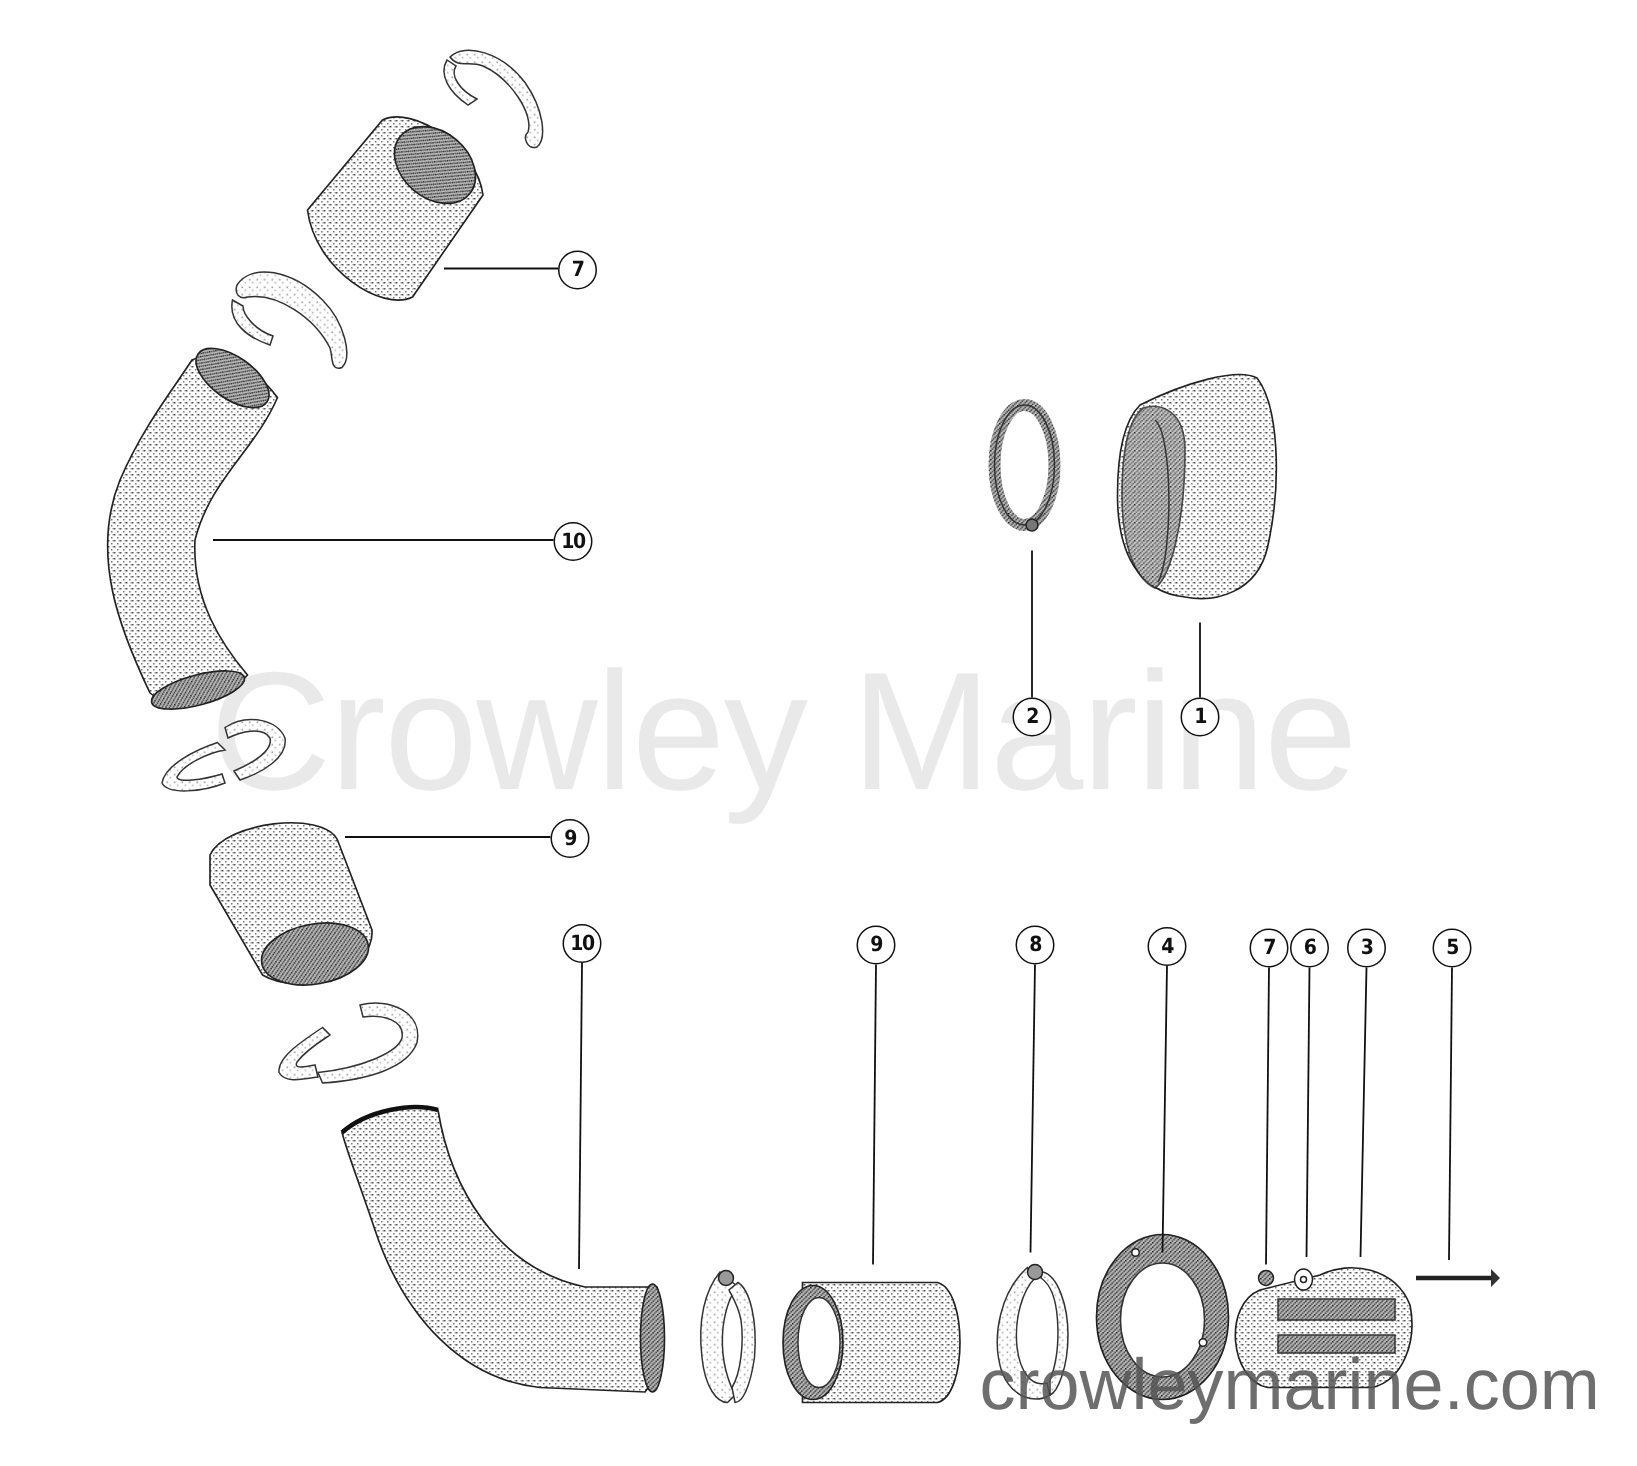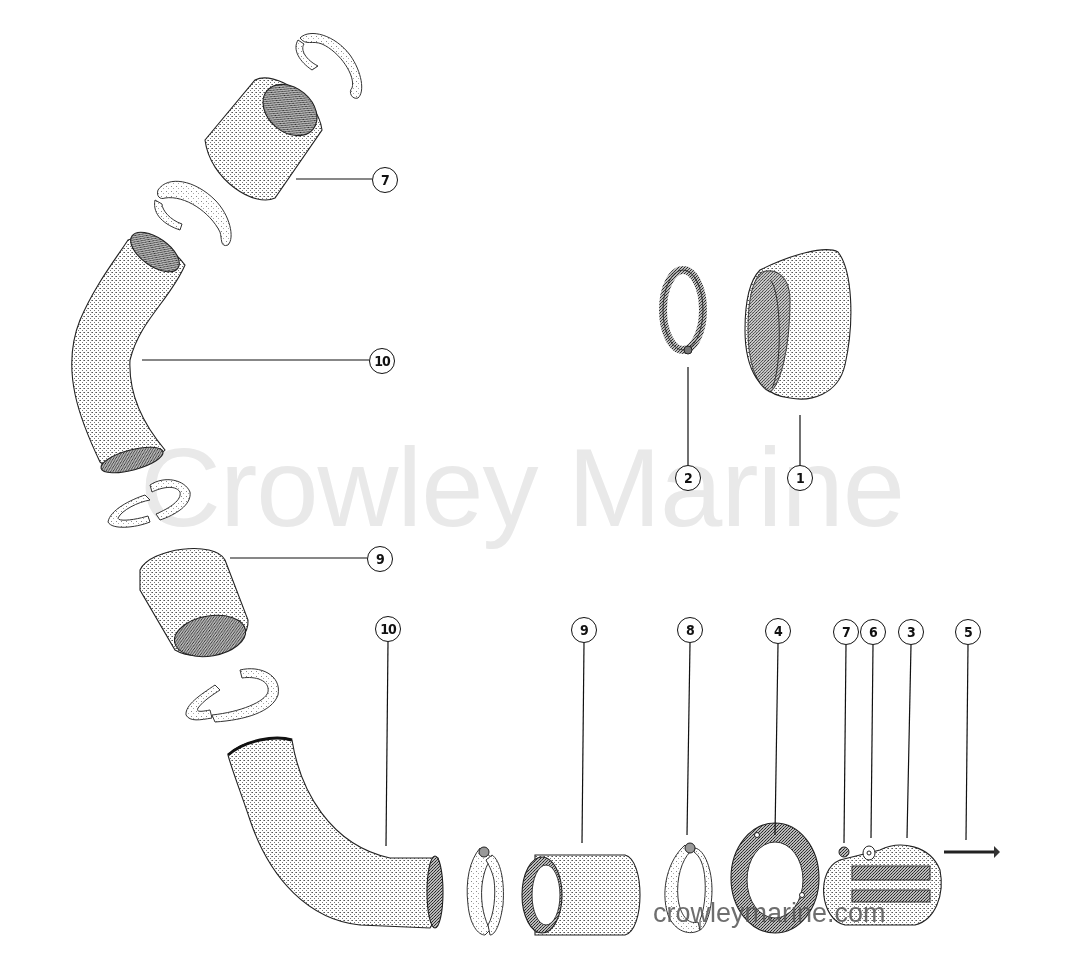--- a/index.html
+++ b/index.html
@@ -9,21 +9,21 @@
     position: absolute; width: 26px; height: 26px; border: 1.6px solid #111; border-radius: 50%;
     background: #fff; box-sizing: border-box; display: flex; align-items: center; justify-content: center;
     font-family: "DejaVu Sans Condensed", "DejaVu Sans", sans-serif; font-weight: bold; font-size: 14px; color: #111;
     letter-spacing: -1px; cursor: pointer; z-index: 3;
   }
   .watermark-main {
     position: absolute; left: 140px; top: 432px; font-size: 112px; color: #e9e9e9; letter-spacing: -1px;
     font-family: "Liberation Sans", sans-serif; white-space: nowrap; z-index: 1; line-height: 1;
   }
   .watermark-url {
-    position: absolute; left: 653px; top: 900px; font-size: 27px; color: #555; font-family: "Liberation Sans", sans-serif;
+    position: absolute; left: 653px; top: 900px; font-size: 48px; color: #555; font-family: "Liberation Sans", sans-serif;
     white-space: nowrap; z-index: 4; line-height: 1; opacity: 0.85;
   }
   svg .part { fill: url(#stipple); stroke: #222; stroke-width: 1.1; }
   svg .part-dark { fill: url(#stippleDark); stroke: #222; stroke-width: 1.1; }
   svg .part-light { fill: url(#stippleLight); stroke: #333; stroke-width: 1; }
   svg .leader { stroke: #111; stroke-width: 1.2; fill: none; }
   svg .inner { fill: #fff; stroke: #333; stroke-width: 1; }
 </style>
 </head>
 <body>

